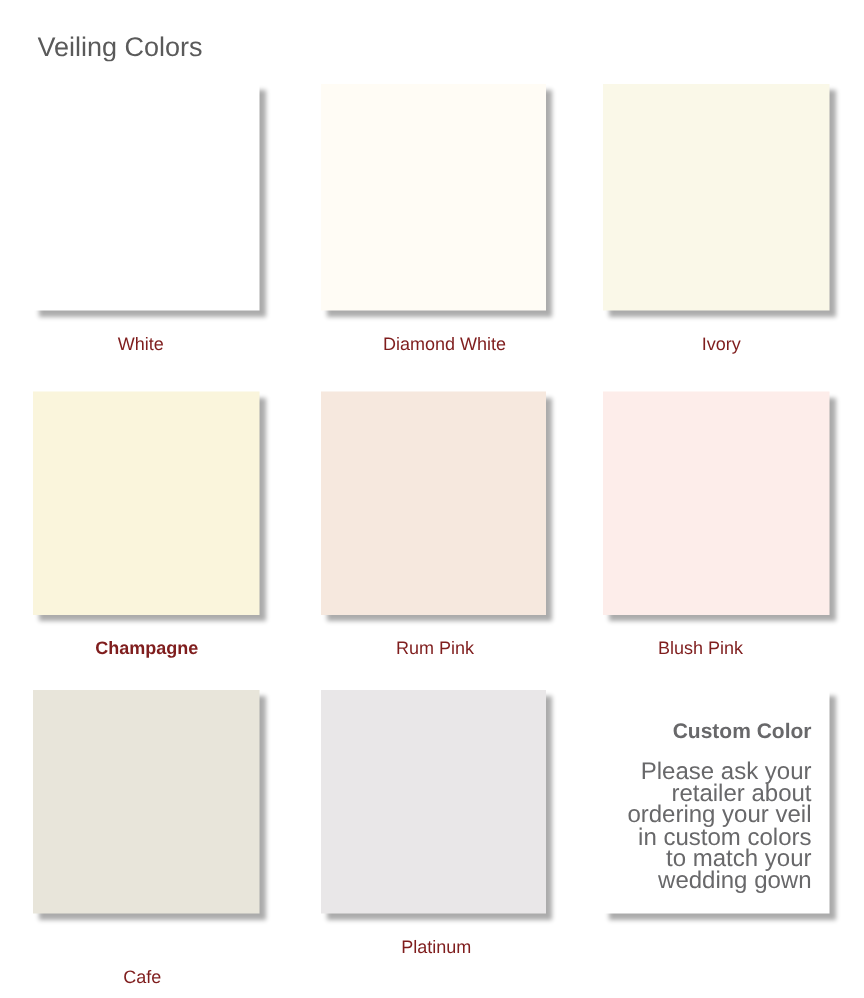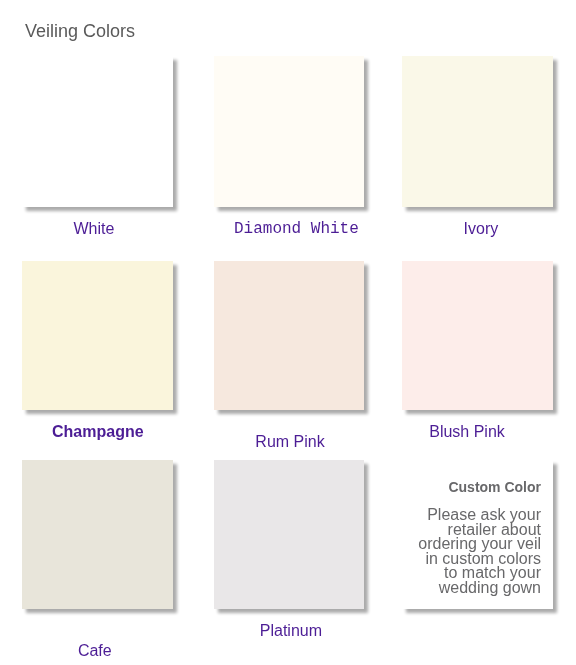--- a/index.html
+++ b/index.html
@@ -20,21 +20,21 @@
     position:absolute; left:25px; top:21px;
     font-size:18px; line-height:20px; color:#5a5a5a; font-weight:400;
     white-space:nowrap; transform:translateZ(0);
   }
 
   .cell { position:absolute; }
   .swatch { width:100%; height:100%; }
   .shadow { box-shadow: 4px 4px 3px rgba(0,0,0,0.33); }
   .label {
     position:absolute; text-align:left;
-    font-size:16px; line-height:14px; color:#4c1d95;
+    font-size:12px; line-height:14px; color:#7f1d1d;
     white-space:nowrap; transform:translateX(-50%) translateZ(0);
   }
 
   .custom {
     width:100%; height:100%; background:#ffffff;
     box-sizing:border-box; text-align:right;
     padding:19px 12px 0 16px;
   }
   .custom-title { font-size:14px; font-weight:bold; color:#68686a; line-height:16px; transform:translateZ(0); }
   .custom-body {
@@ -49,36 +49,36 @@
   <div class="page-title">Veiling Colors</div>
 
   <div class="cell" style="left:22px; top:56px; width:151px; height:151px;">
     <div class="swatch shadow" style="background-color: rgb(255, 255, 255);"></div>
   </div>
   <div class="label" style="left:93.9px; top:222px;">White</div>
 
   <div class="cell" style="left:214px; top:56px; width:150px; height:151px;">
     <div class="swatch shadow" style="background-color: rgb(255, 252, 245);"></div>
   </div>
-  <div class="label" style="left:296.4px; top:222px;font-family:Liberation Mono, monospace;">Diamond White</div>
+  <div class="label" style="left:296.4px; top:222px;">Diamond White</div>
 
   <div class="cell" style="left:402px; top:56px; width:151px; height:151px;">
     <div class="swatch shadow" style="background-color: rgb(250, 248, 232);"></div>
   </div>
   <div class="label" style="left:480.9px; top:222px;">Ivory</div>
 
   <div class="cell" style="left:22px; top:261px; width:151px; height:149px;">
     <div class="swatch shadow" style="background-color: rgb(250, 245, 220);"></div>
   </div>
   <div class="label" style="left:97.8px; top:425px;font-weight:bold;">Champagne</div>
 
   <div class="cell" style="left:214px; top:261px; width:150px; height:149px;">
     <div class="swatch shadow" style="background-color: rgb(246, 232, 222);"></div>
   </div>
-  <div class="label" style="left:290.0px; top:435px;">Rum Pink</div>
+  <div class="label" style="left:290.0px; top:425px;">Rum Pink</div>
 
   <div class="cell" style="left:402px; top:261px; width:151px; height:149px;">
     <div class="swatch shadow" style="background-color: rgb(253, 237, 234);"></div>
   </div>
   <div class="label" style="left:467px; top:425px;">Blush Pink</div>
 
   <div class="cell" style="left:22px; top:460px; width:151px; height:149px;">
     <div class="swatch shadow" style="background-color: rgb(232, 229, 218);"></div>
   </div>
   <div class="label" style="left:94.8px; top:644px;">Cafe</div>

